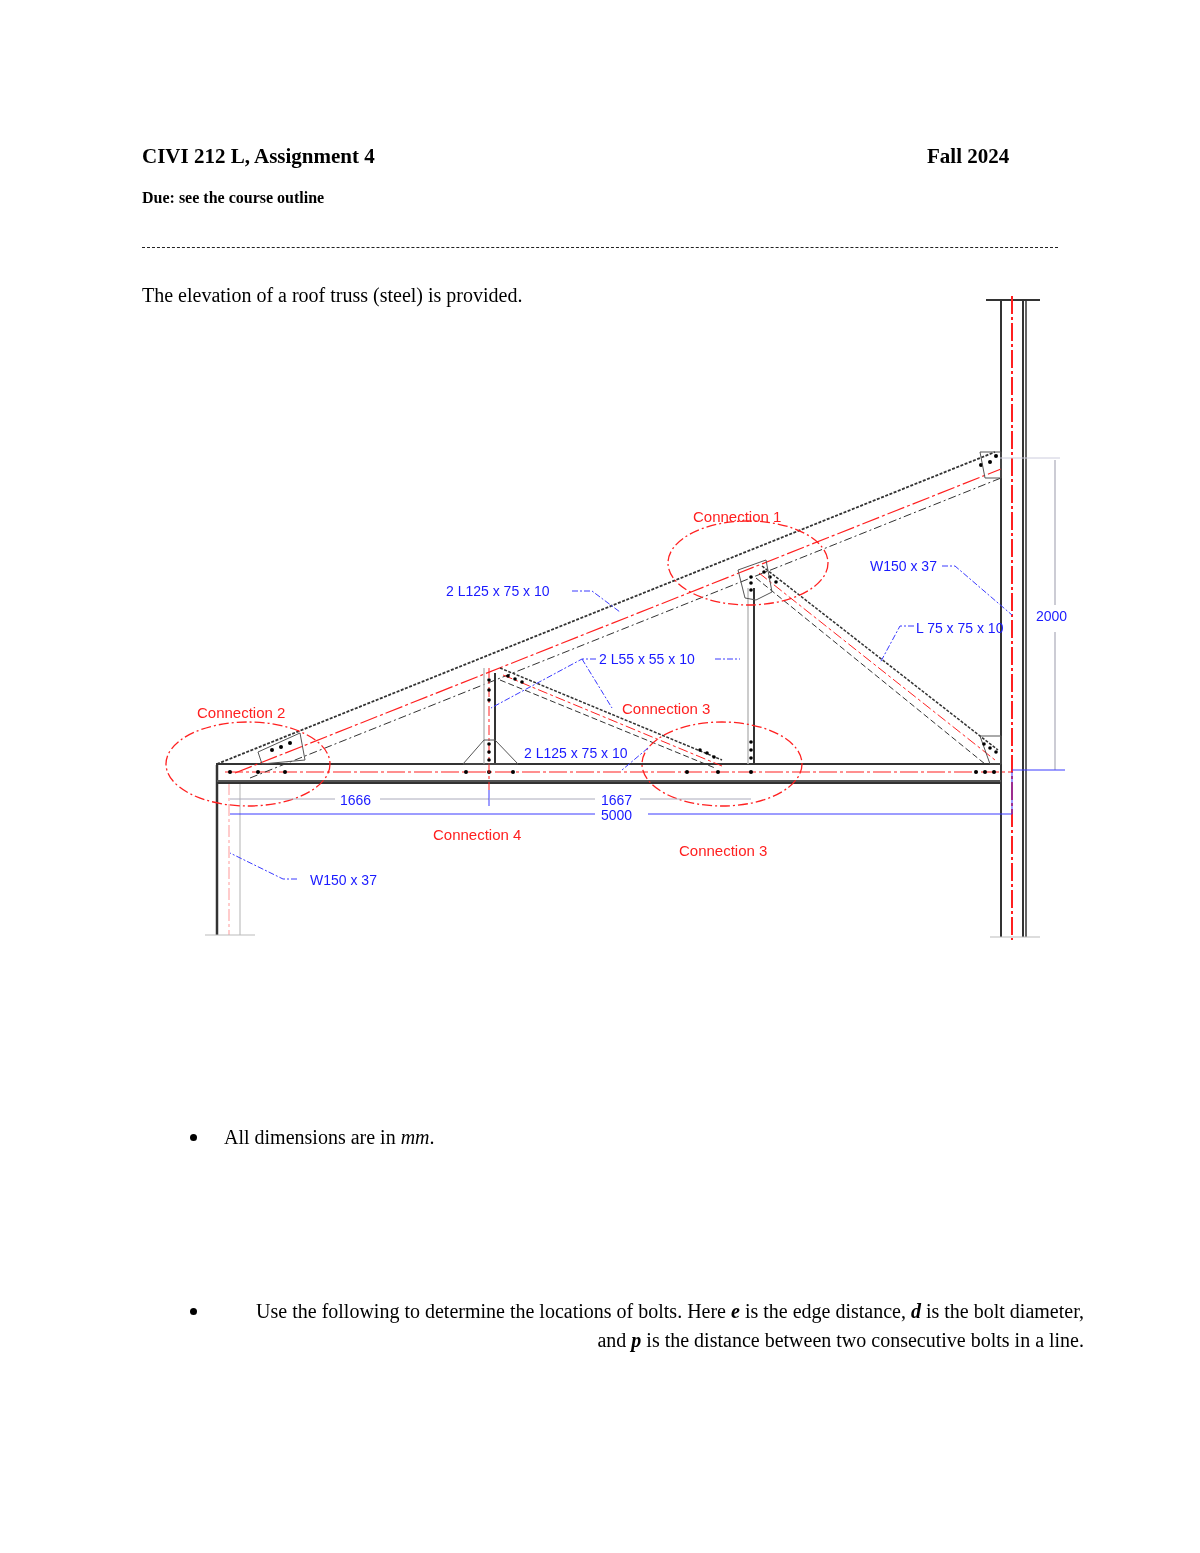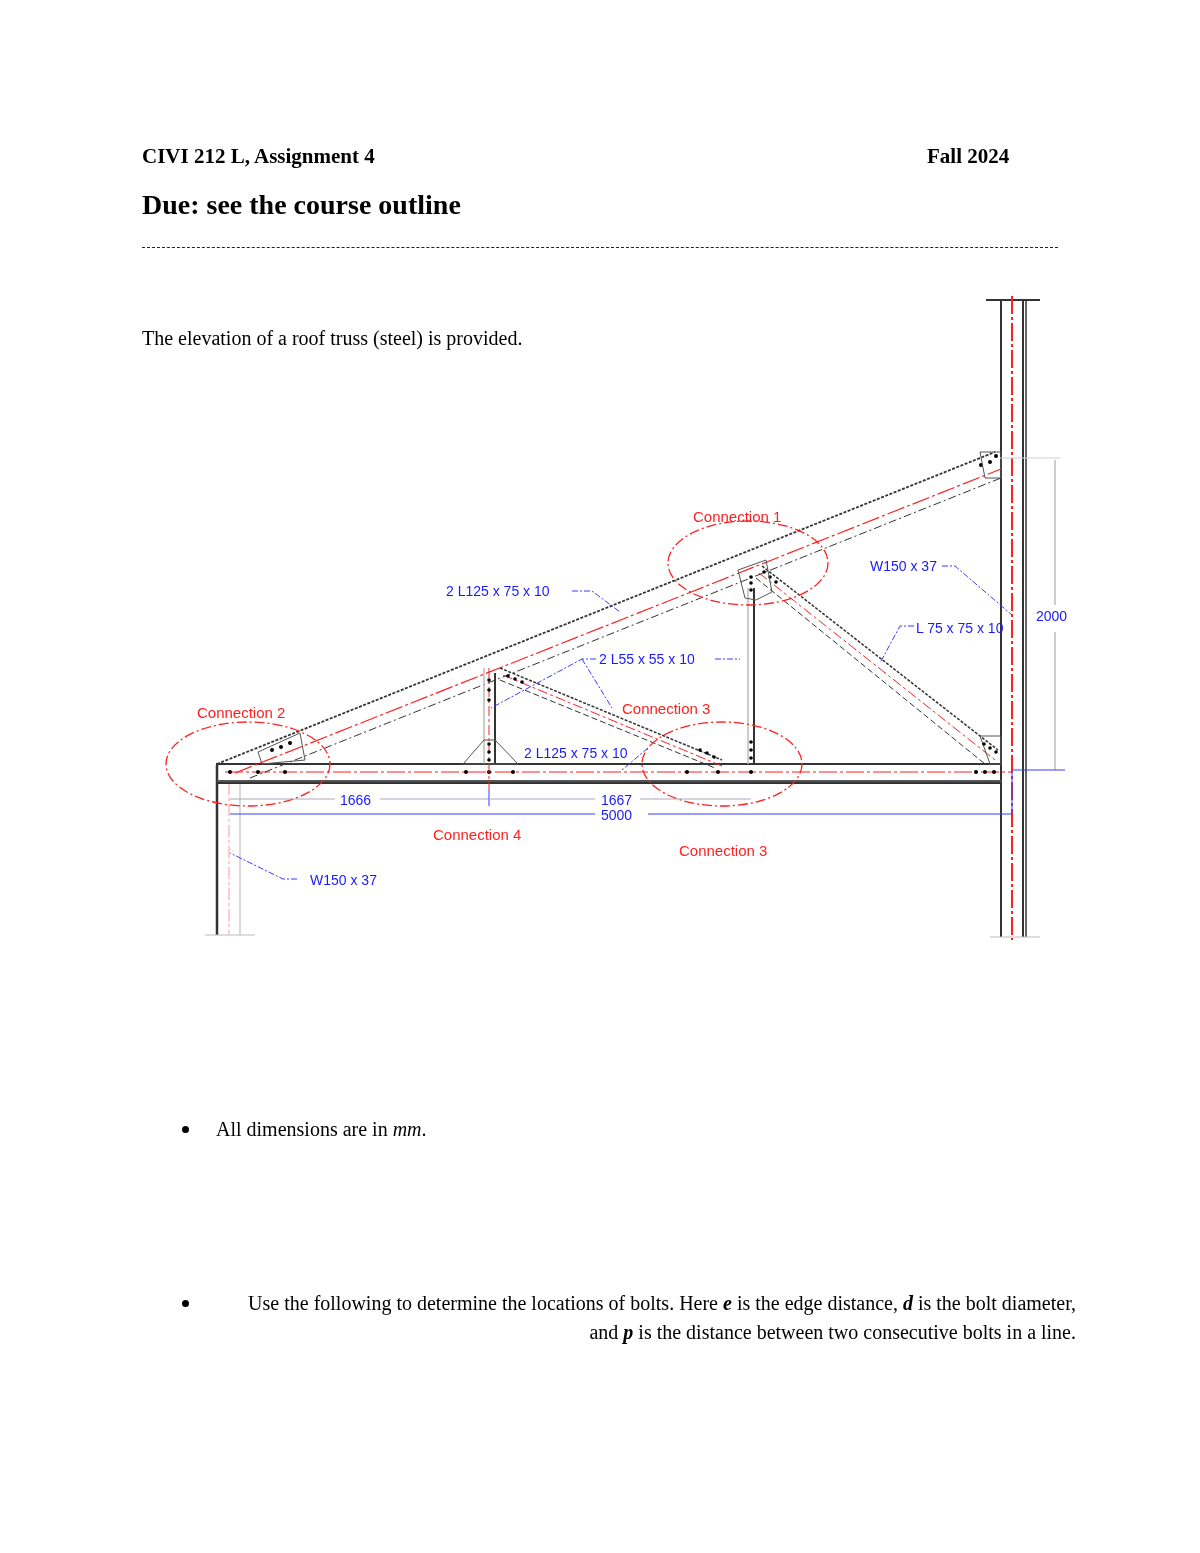--- a/index.html
+++ b/index.html
@@ -1,23 +1,23 @@
 <!DOCTYPE html>
 <html><head>
 <meta charset="utf-8">
 <style>
   html,body{margin:0;padding:0;background:#fff;}
   body{width:1200px;height:1553px;position:relative;overflow:hidden;font-family:"Liberation Serif","DejaVu Serif",serif;color:#000;}
   .abs{position:absolute;}
   .hdr{font-weight:bold;font-size:21px;}
-  .due{font-weight:bold;font-size:28px;}
-  .body-txt{font-size:20px;line-height:29px;margin-top:43px;}
+  .due{font-weight:bold;font-size:16px;}
+  .body-txt{font-size:20px;line-height:29px;}
   .rule{left:142px;top:247px;width:916px;height:0;border-top:1.5px dashed #222;}
   svg text{font-family:"Liberation Sans","DejaVu Sans",sans-serif;}
-  ul.bullets{margin:4px;padding:0;list-style:none;}
+  ul.bullets{margin:12px;padding:0;list-style:none;}
   ul.bullets li{position:relative;padding-left:70px;font-size:20px;line-height:29px;}
   ul.bullets li::before{content:"";position:absolute;left:36px;top:11px;width:7px;height:7px;border-radius:50%;background:#000;}
 </style>
 </head>
 <body>
 
 <div class="abs hdr" style="left:142px;top:144px;">CIVI 212 L, Assignment 4</div>
 <div class="abs hdr" style="left:927px;top:144px;">Fall 2024</div>
 <div class="abs due" style="left:142px;top:189px;">Due: see the course outline</div>
 <div class="abs rule"></div>

